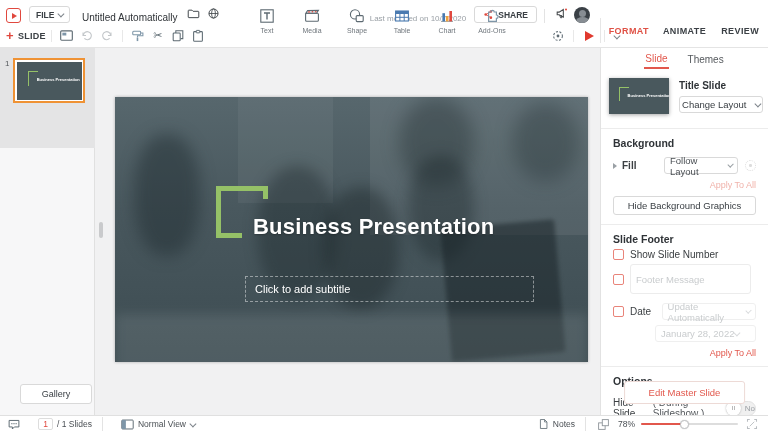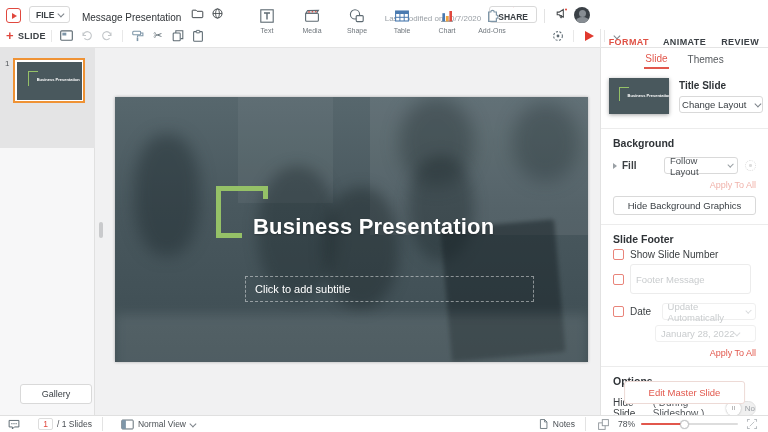--- a/index.html
+++ b/index.html
@@ -13,32 +13,32 @@
   .logo { width:15px; height:15px; border:1.6px solid #e0483e; border-radius:3px; display:flex; align-items:center; justify-content:center; margin-right:8px; }
   .logo .tri { width:0; height:0; border-left:5px solid #e0483e; border-top:3.5px solid transparent; border-bottom:3.5px solid transparent; margin-left:1px; }
   .btn { display:inline-flex; align-items:center; gap:4px; background:#fff; border:1px solid #d9d9d9; border-radius:3px; font-size:8.5px; font-weight:bold; color:#3b4045; padding:0 6px; height:17px; cursor:pointer; }
   .doc-title { font-size:10px; color:#2f3337; margin-left:12px; }
   .icon-btn { display:inline-flex; align-items:center; justify-content:center; width:20px; height:20px; }
   .chev { display:inline-block; width:4.5px; height:4.5px; border-right:1.2px solid #7d838a; border-bottom:1.2px solid #7d838a; transform:rotate(45deg) translateY(-1px); }
   .modified { font-size:8px; color:#9aa0a6; margin-right:8px; }
   .spacer { flex:1; }
   .vsep { width:1px; height:14px; background:#e3e3e3; margin:0 7px; }
   .vsep-s { width:1px; height:12px; background:#e8e8e8; margin:0 5px; }
-  .share-btn { display:inline-flex; align-items:center; gap:4px; border:1px solid #d9d9d9; border-radius:3px; height:17px; padding:0 8px; font-size:8.5px; font-weight:bold; color:#3b4045; background:#fff; cursor:pointer;flex-direction:column; }
+  .share-btn { display:inline-flex; align-items:center; gap:4px; border:1px solid #d9d9d9; border-radius:3px; height:17px; padding:0 8px; font-size:8.5px; font-weight:bold; color:#3b4045; background:#fff; cursor:pointer; }
   .avatar { width:16px; height:16px; border-radius:50%; background:#3a4046; position:relative; overflow:hidden; margin:0 10px 0 2px; }
   .avatar:before { content:""; position:absolute; left:4.5px; top:3px; width:7px; height:7px; border-radius:50%; background:#878d93; }
   .avatar:after { content:""; position:absolute; left:1.5px; top:10px; width:13px; height:8px; border-radius:50%; background:#878d93; }
   .slide-add { display:inline-flex; align-items:center; gap:4px; font-size:9px; font-weight:bold; color:#3b4045; letter-spacing:.3px; cursor:pointer; }
   .plus { color:#e0483e; font-size:13px; font-weight:bold; line-height:1; }
   .tools-center { position:absolute; left:251px; top:8px; display:flex; gap:13px; }
   .tool { display:flex; flex-direction:column; align-items:center; width:32px; cursor:pointer; }
   .tool .lbl { font-size:7px; color:#6f767c; margin-top:3px; }
   .play-group { position:absolute; left:548px; top:26px; display:flex; align-items:center; }
   .play-tri { width:0; height:0; border-left:9px solid #e0392e; border-top:5.5px solid transparent; border-bottom:5.5px solid transparent; }
-  .fmt-tabs { position:absolute; left:600px; top:29px; width:168px; height:25px; display:flex; border-left:1px solid #e6e6e6; }
+  .fmt-tabs { position:absolute; left:600px; top:18px; width:168px; height:25px; display:flex; border-left:1px solid #e6e6e6; }
   .fmt-tab { flex:1; display:flex; align-items:center; justify-content:center; font-size:9px; font-weight:bold; letter-spacing:.4px; color:#3b4045; cursor:pointer; }
   .fmt-tab.active { color:#df5145; }
 
   
   #slidepanel { position:absolute; left:0; top:48px; width:95px; height:367px; background:#f7f7f8; border-right:1px solid #e0e0e0; }
   .thumb-strip { position:absolute; left:0; top:0; width:95px; height:100px; background:#e4e4e5; }
   .thumb-num { position:absolute; left:5px; top:11px; font-size:8px; color:#54585c; }
   .thumb-frame { position:absolute; left:13px; top:10px; width:72px; height:45px; border:2px solid #ef9234; background:#fff; padding:1.5px; cursor:pointer; }
   .gallery-btn { position:absolute; left:20px; bottom:11px; width:72px; height:20px; background:#fff; border:1px solid #d9d9d9; border-radius:3px; font-size:9px; color:#3b4045; display:flex; align-items:center; justify-content:center; cursor:pointer; }
 
@@ -127,21 +127,21 @@
 
   <header id="topbar">
     <div class="row1">
       <span class="logo">
           <span class="tri"></span>
         </span>
       <button class="btn">
         <span>FILE</span>
         <span class="chev"></span>
       </button>
-      <span class="doc-title">Message Presentation</span>
+      <span class="doc-title">Untitled Automatically</span>
       <span class="icon-btn" style="margin-left:6px;">
         <svg width="13" height="13" viewBox="0 0 16 16">
             <path d="M1.5 4.6c0-.4.3-.7.7-.7h3.9l1.4 1.4h6.3c.4 0 .7.3.7.7v6.4c0 .4-.3.7-.7.7H2.2c-.4 0-.7-.3-.7-.7z" fill="none" stroke="#3e4448" stroke-width="1.2"></path>
           </svg>
       </span>
       <span class="icon-btn">
         <svg width="13" height="13" viewBox="0 0 16 16">
             <circle cx="8" cy="8" r="5.6" fill="none" stroke="#3e4448" stroke-width="1.2"></circle>
             <ellipse cx="8" cy="8" rx="2.4" ry="5.6" fill="none" stroke="#3e4448" stroke-width="1"></ellipse>
             <path d="M2.5 8h11" stroke="#3e4448" stroke-width="1"></path>

